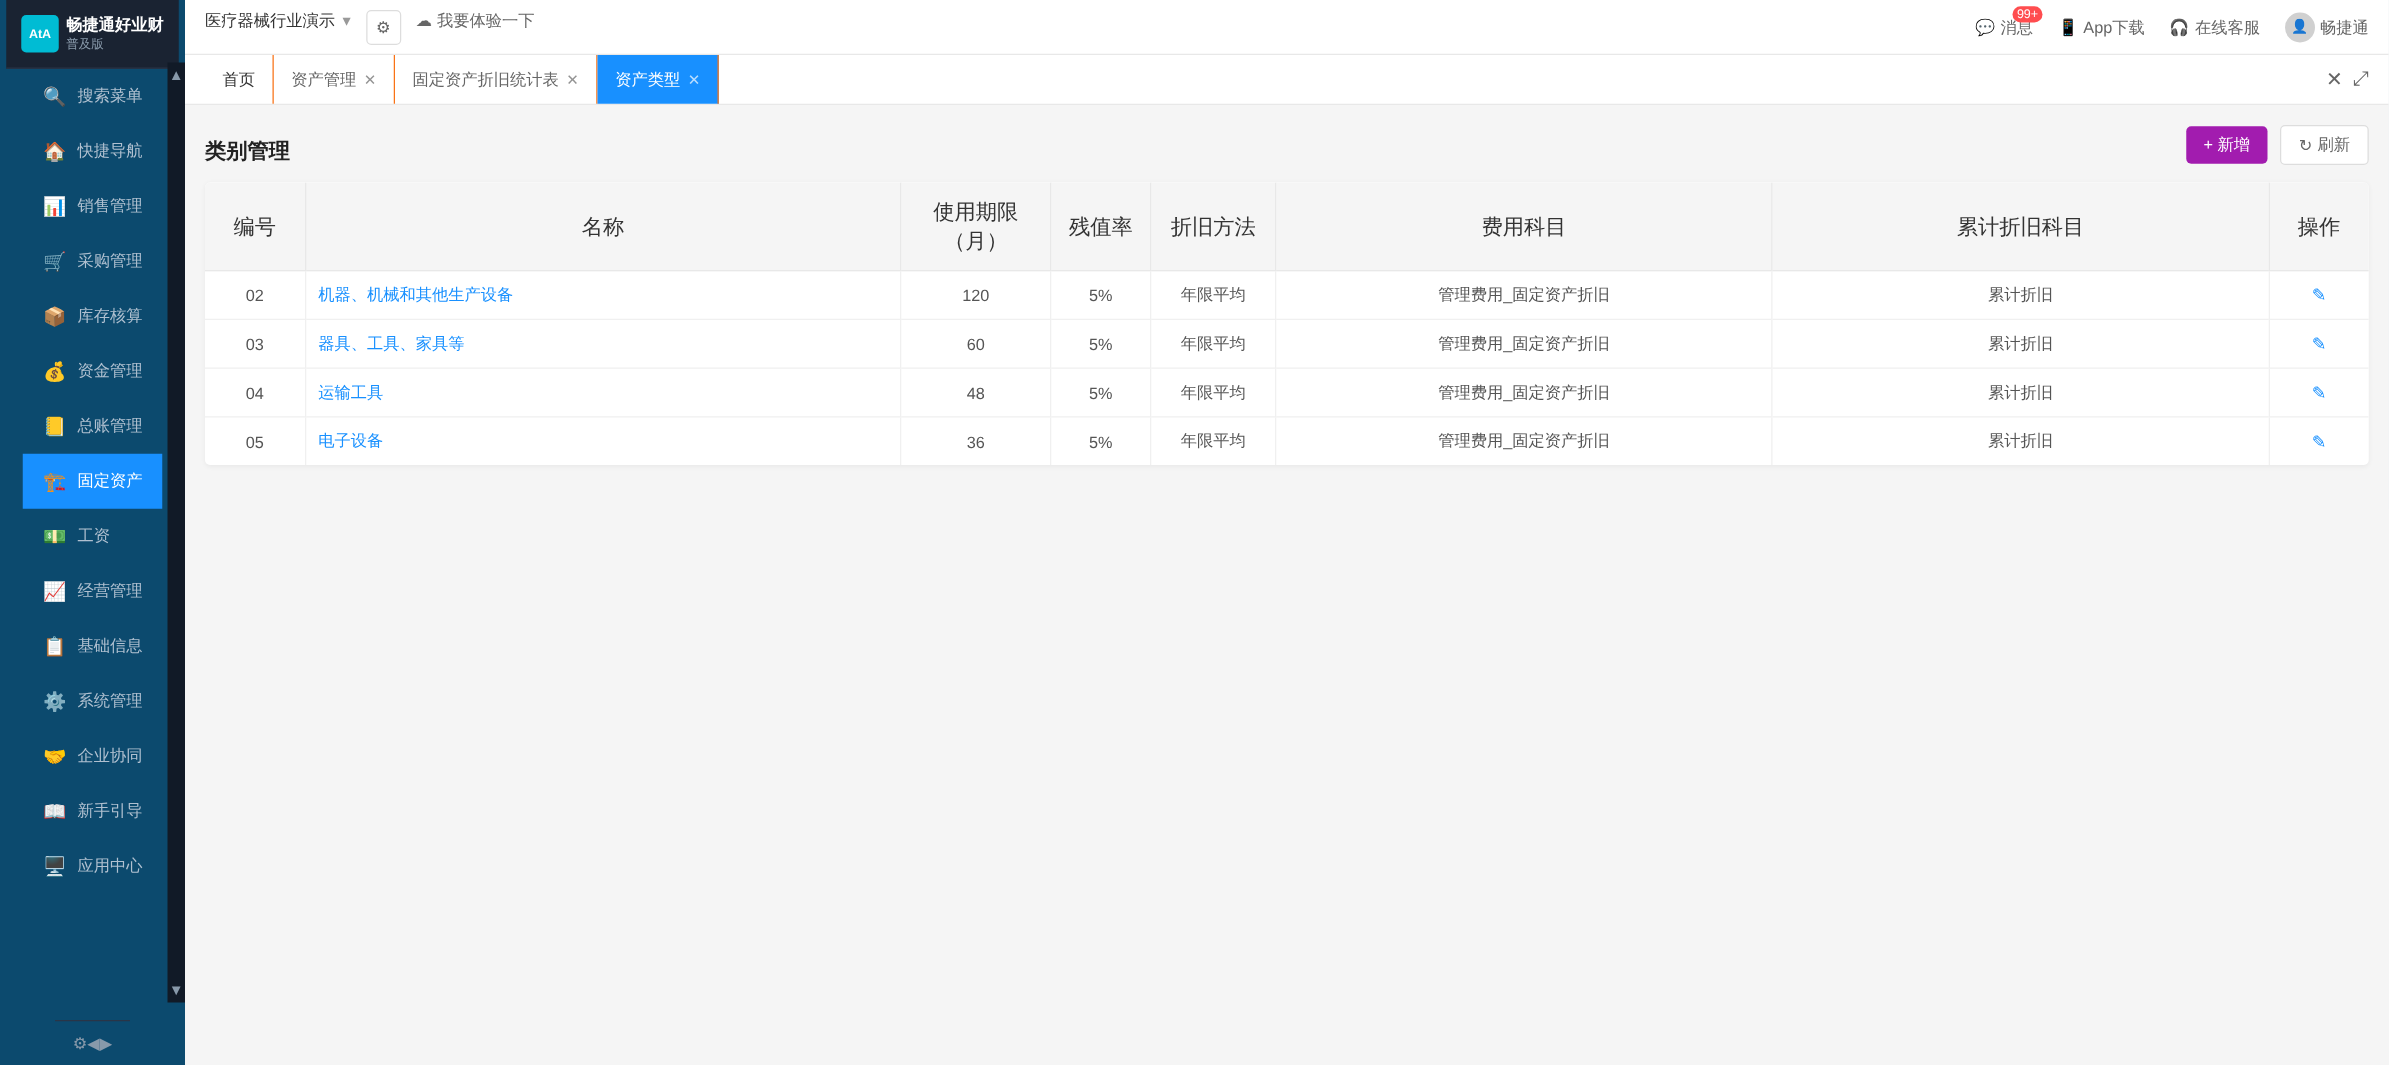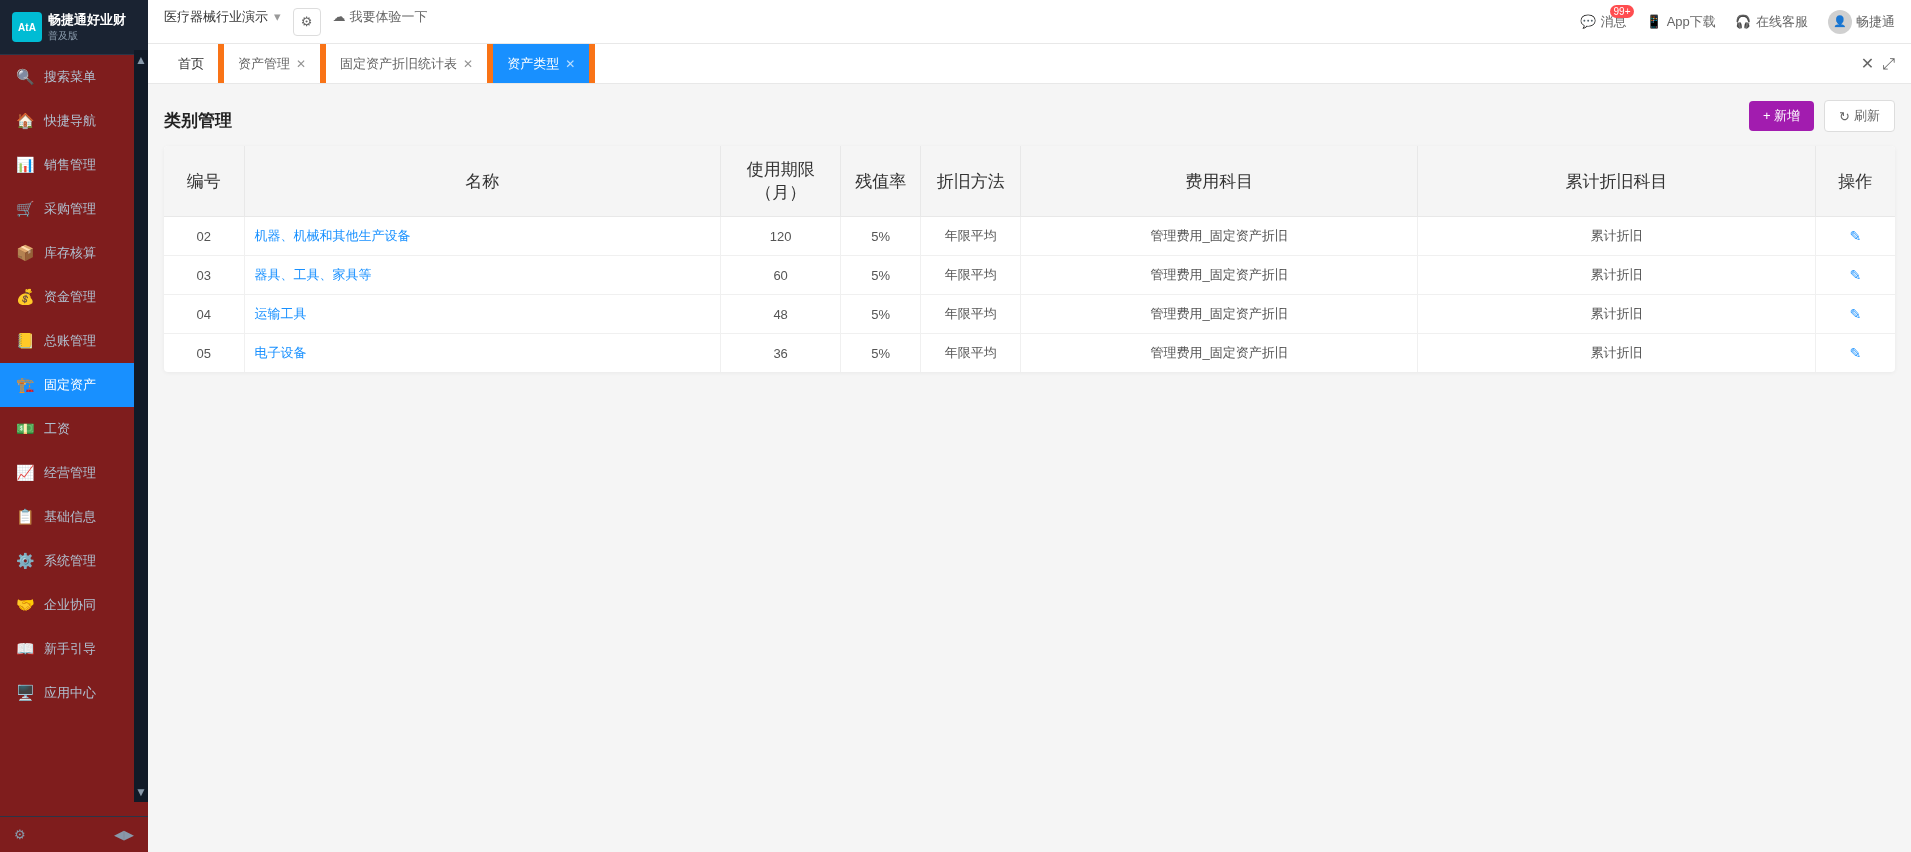--- a/index.html
+++ b/index.html
@@ -1,26 +1,27 @@
 <!DOCTYPE html>
 <html><head>
   <meta charset="utf-8">
   <style>
     * { box-sizing: border-box; margin: 0; padding: 0; }
     body { font-family: "Microsoft YaHei", "PingFang SC", sans-serif; font-size: 13px; background: #f0f2f5; display: flex; height: 852px; overflow: hidden; }
 
     
     .sidebar {
       width: 148px;
-      background: #7f1d1d;
+      background: #0c4a6e;
       display: flex;
       flex-direction: column;
       height: 100%;
       flex-shrink: 0;
       position: relative;
+      align-items: center;
     }
     .sidebar-logo {
       display: flex;
       align-items: center;
       padding: 10px 12px;
       background: #1a2332;
       color: #fff;
       font-size: 13px;
       font-weight: bold;
       border-bottom: 1px solid #2a3547;
@@ -176,21 +177,21 @@
       height: 100%;
     }
     .tab-item {
       display: flex;
       align-items: center;
       padding: 0 14px;
       height: 100%;
       font-size: 13px;
       color: #666;
       cursor: pointer;
-      border-right: 6px solid #f97316;
+      border-right: 1px solid #f97316;
       gap: 6px;
       white-space: nowrap;
     }
     .tab-item:first-child { color: #333; }
     .tab-item.active {
       background: #1890ff;
       color: #fff;
       border-radius: 0;
     }
     .tab-close {

